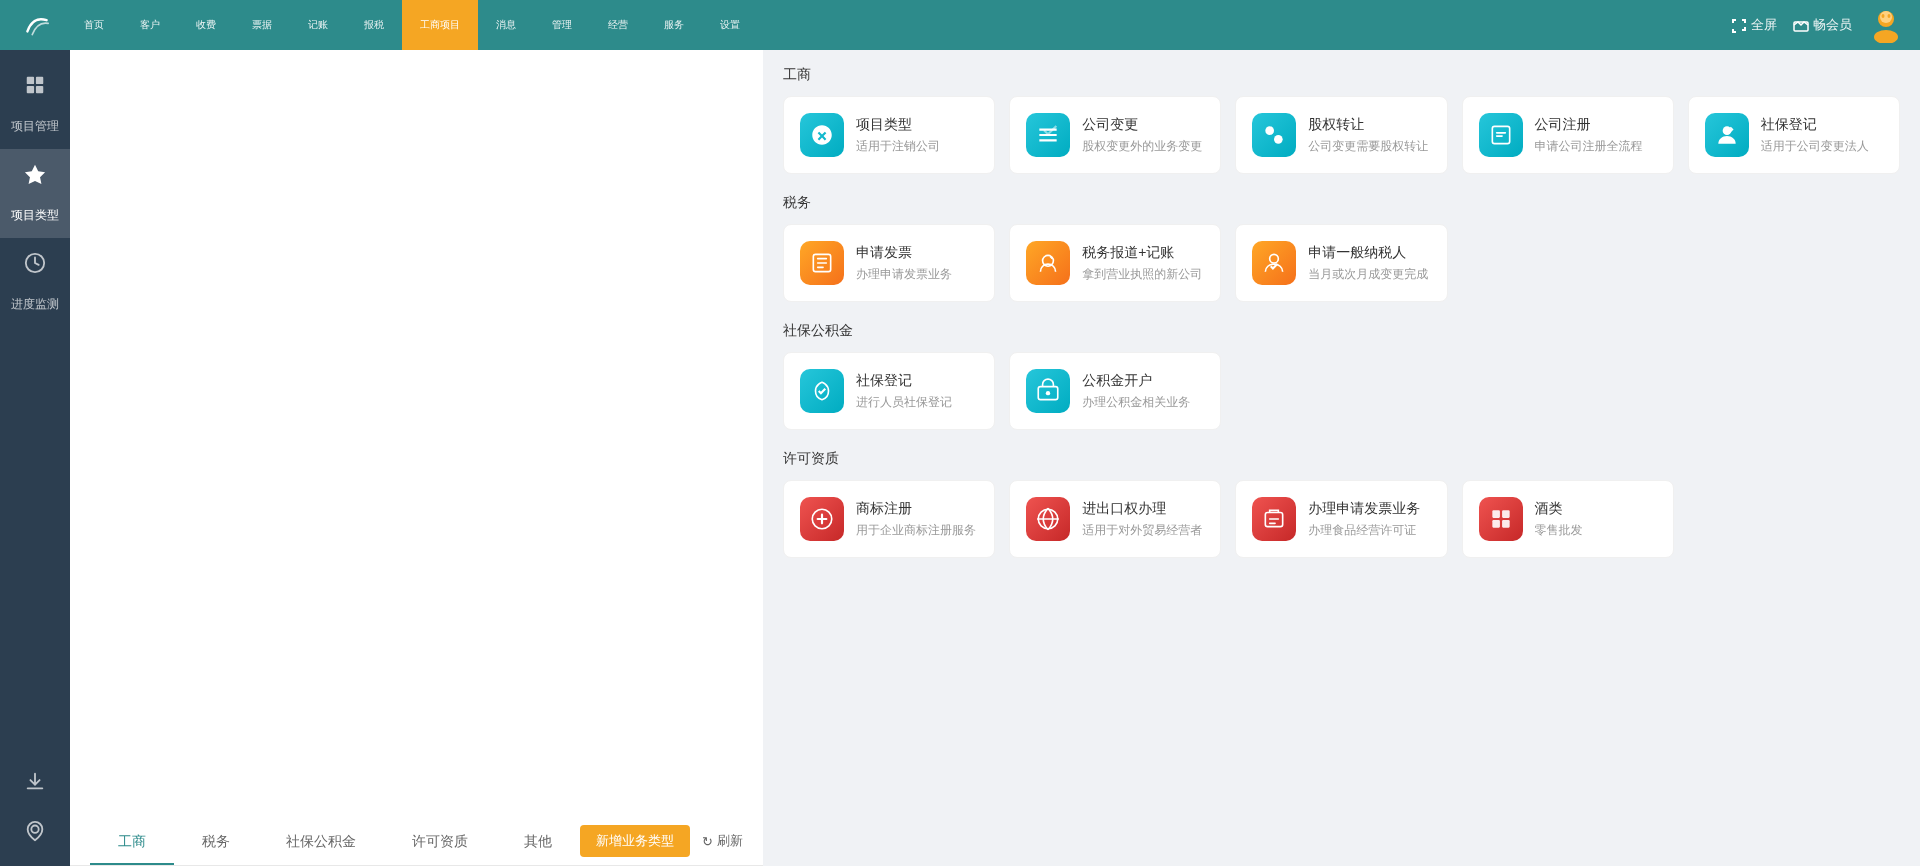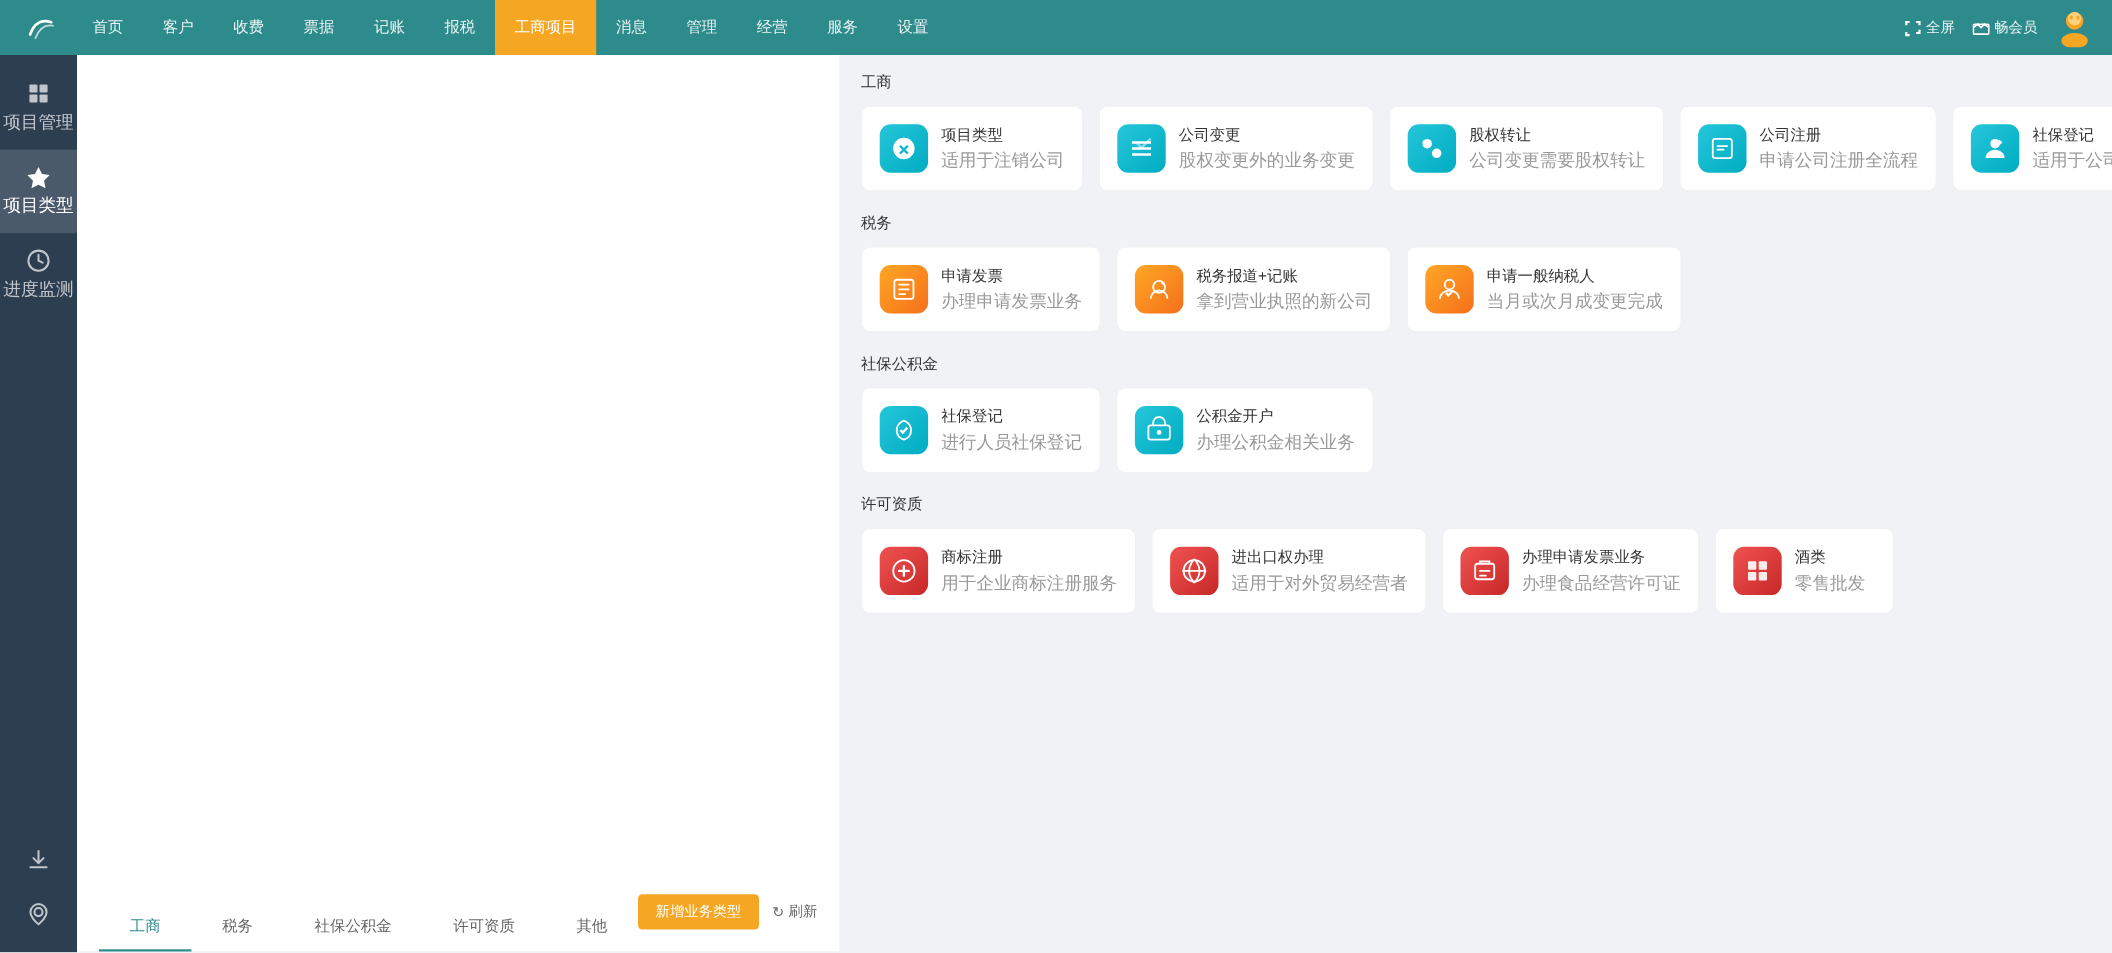--- a/index.html
+++ b/index.html
@@ -29,21 +29,21 @@
       align-items: center;
       flex: 1;
       gap: 0;
     }
     .top-nav-item {
       padding: 16px 18px;
       height: 50px;
       display: flex;
       align-items: center;
       cursor: pointer;
-      font-size: 14px;
+      font-size: 10px;
       color: rgba(255,255,255,0.9);
       transition: background 0.2s;
     }
     .top-nav-item.active {
       background: #f5a623;
       color: white;
     }
     .top-nav-right {
       display: flex;
       align-items: center;
@@ -82,22 +82,22 @@
       flex-shrink: 0;
     }
     .sidebar-item {
       width: 100%;
       display: flex;
       flex-direction: column;
       align-items: center;
       padding: 14px 0;
       cursor: pointer;
       color: rgba(255,255,255,0.7);
-      font-size: 16px;
-      gap: 5px;
+      font-size: 12px;
+      gap: 22px;
       transition: background 0.2s;
     }
     .sidebar-item.active { background: rgba(255,255,255,0.15); color: white; }
     .sidebar-item svg { width: 22px; height: 22px; }
     .sidebar-bottom {
       margin-top: auto;
     }
     .sidebar-item-bottom {
       width: 100%;
       display: flex;
@@ -143,21 +143,21 @@
     }
     .tab-item.active {
       color: #2d8b8b;
       border-bottom: 2px solid #2d8b8b;
       font-weight: 500;
     }
     .tabs-right {
       display: flex;
       align-items: center;
       gap: 12px;
-      padding-bottom: 20px;
+      padding-bottom: 8px;
     }
     .btn-add-type {
       background: #f5a623;
       color: white;
       border: none;
       padding: 7px 16px;
       border-radius: 4px;
       cursor: pointer;
       font-size: 13px;
     }
@@ -220,21 +220,21 @@
     }
     .card-icon svg { width: 26px; height: 26px; fill: white; }
     .card-info { flex: 1; min-width: 0; }
     .card-title {
       font-size: 14px;
       color: #333;
       font-weight: 500;
       margin-bottom: 4px;
     }
     .card-desc {
-      font-size: 16px;
+      font-size: 12px;
       color: #999;
       white-space: nowrap;
       overflow: hidden;
       text-overflow: ellipsis;
     }
 
     
     .ic-teal { background: linear-gradient(135deg, #26c6da, #00acc1); }
     .ic-orange { background: linear-gradient(135deg, #ffa726, #f5701a); }
     .ic-red { background: linear-gradient(135deg, #ef5350, #c62828); }

